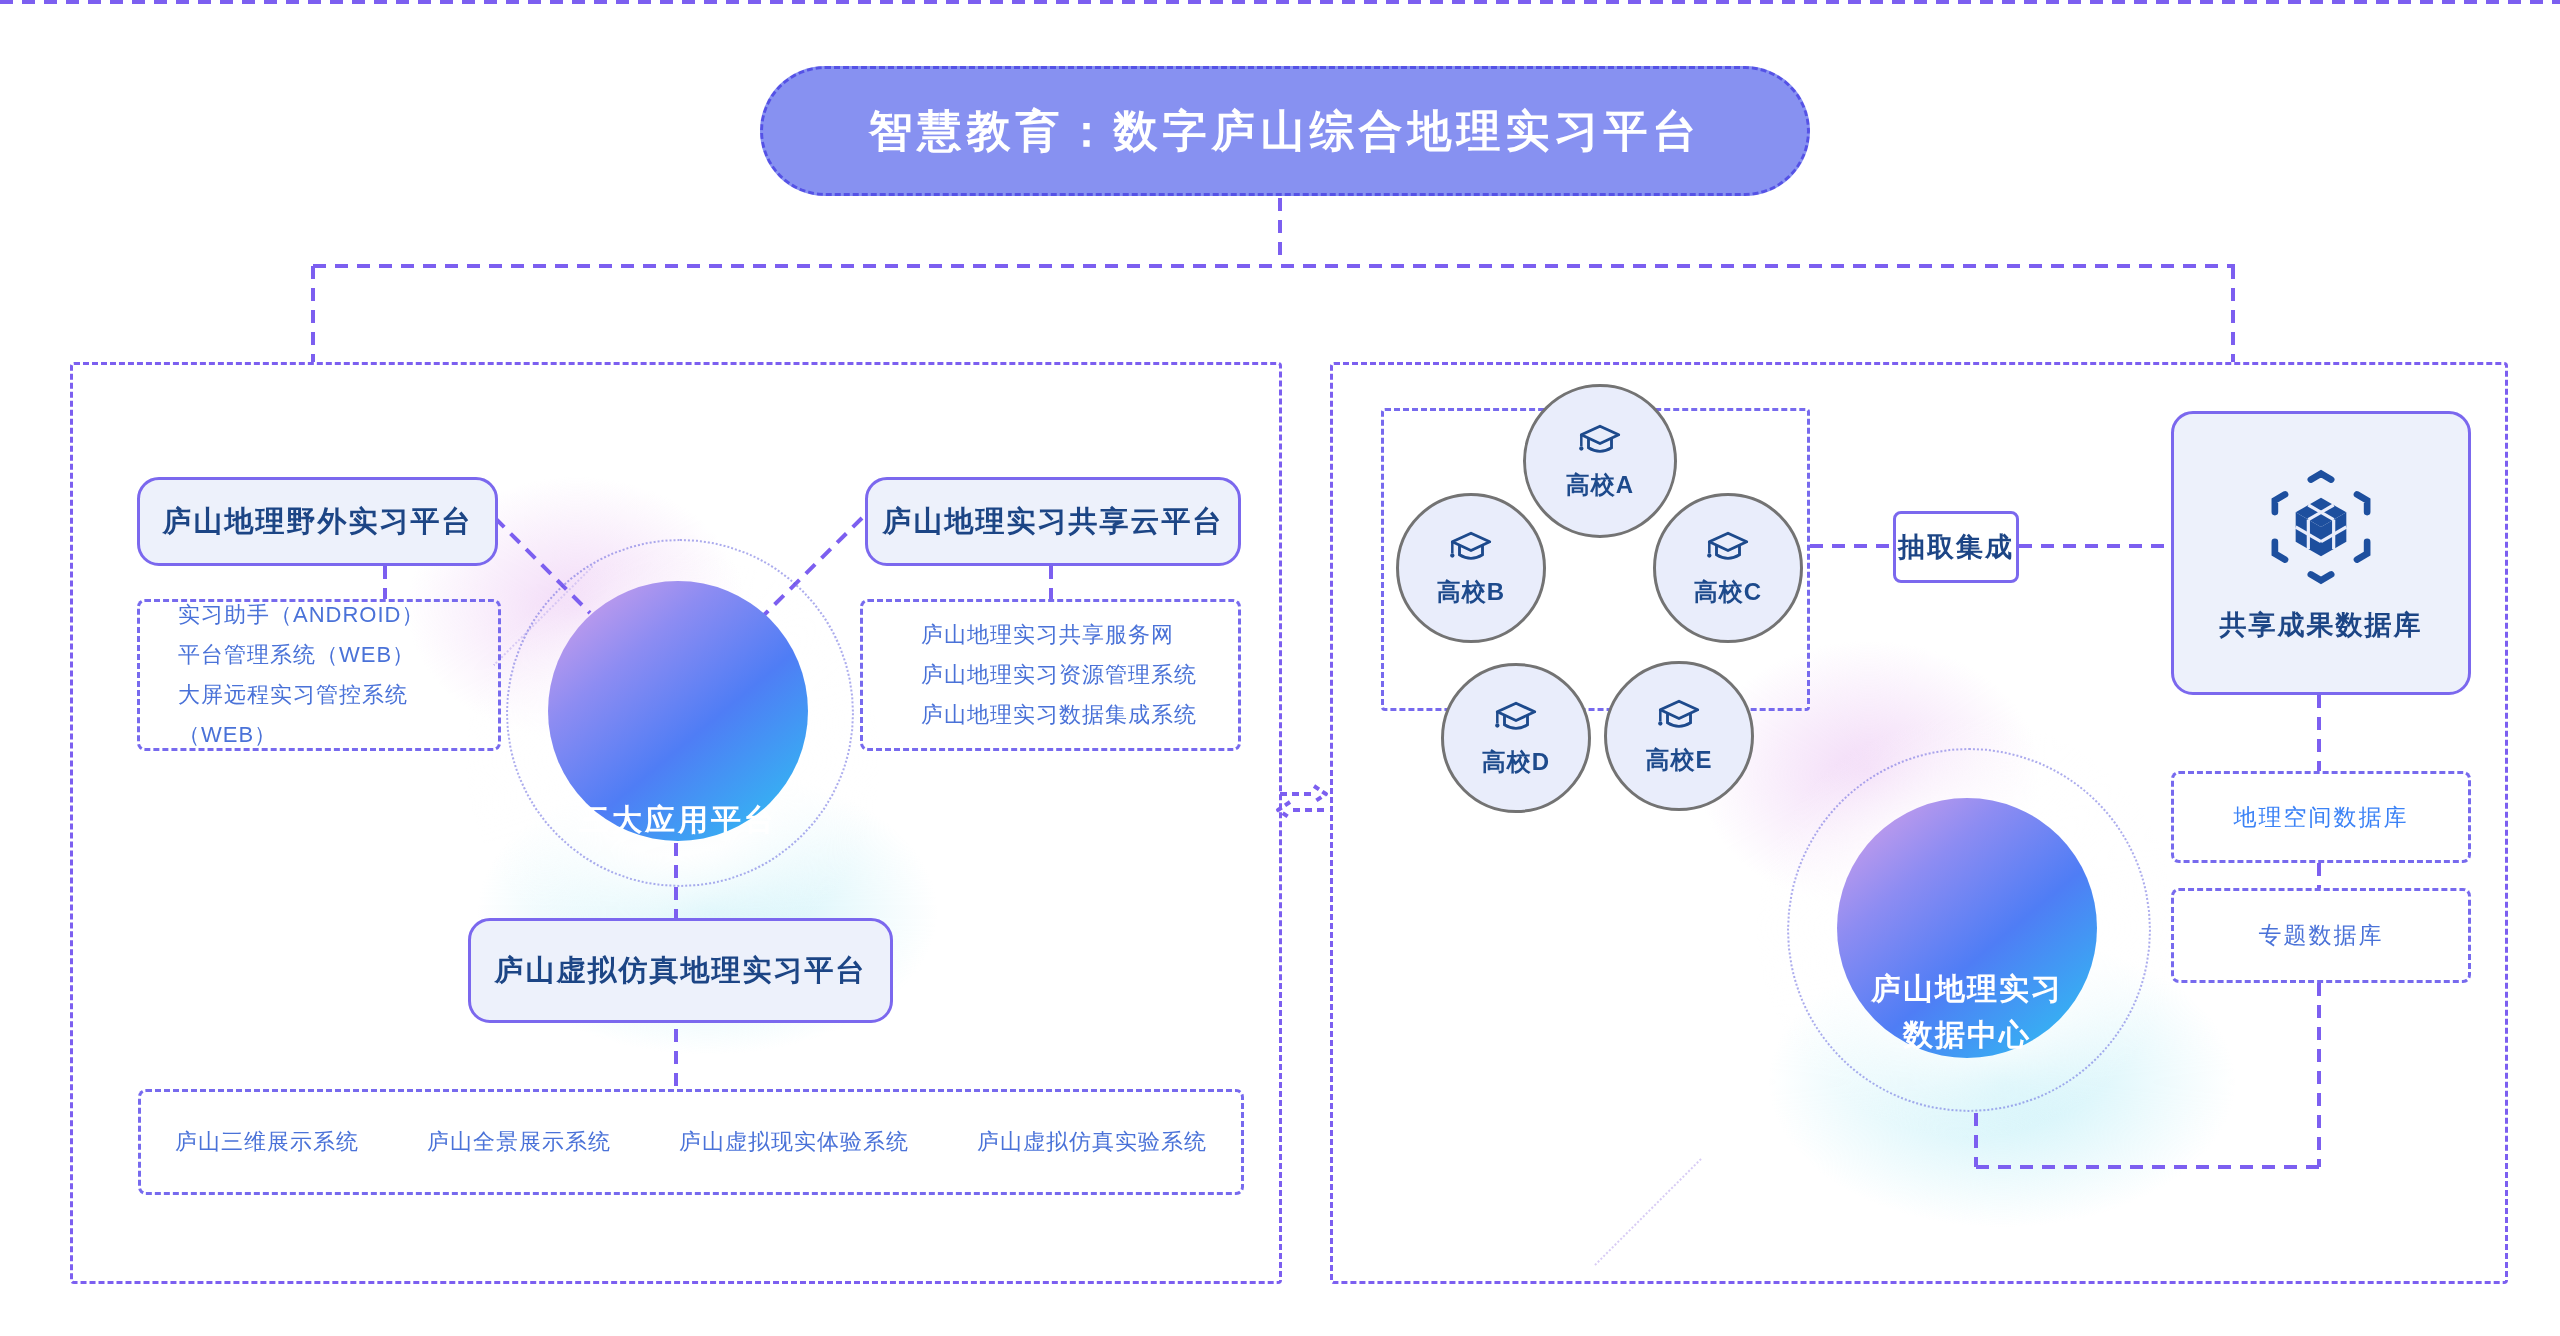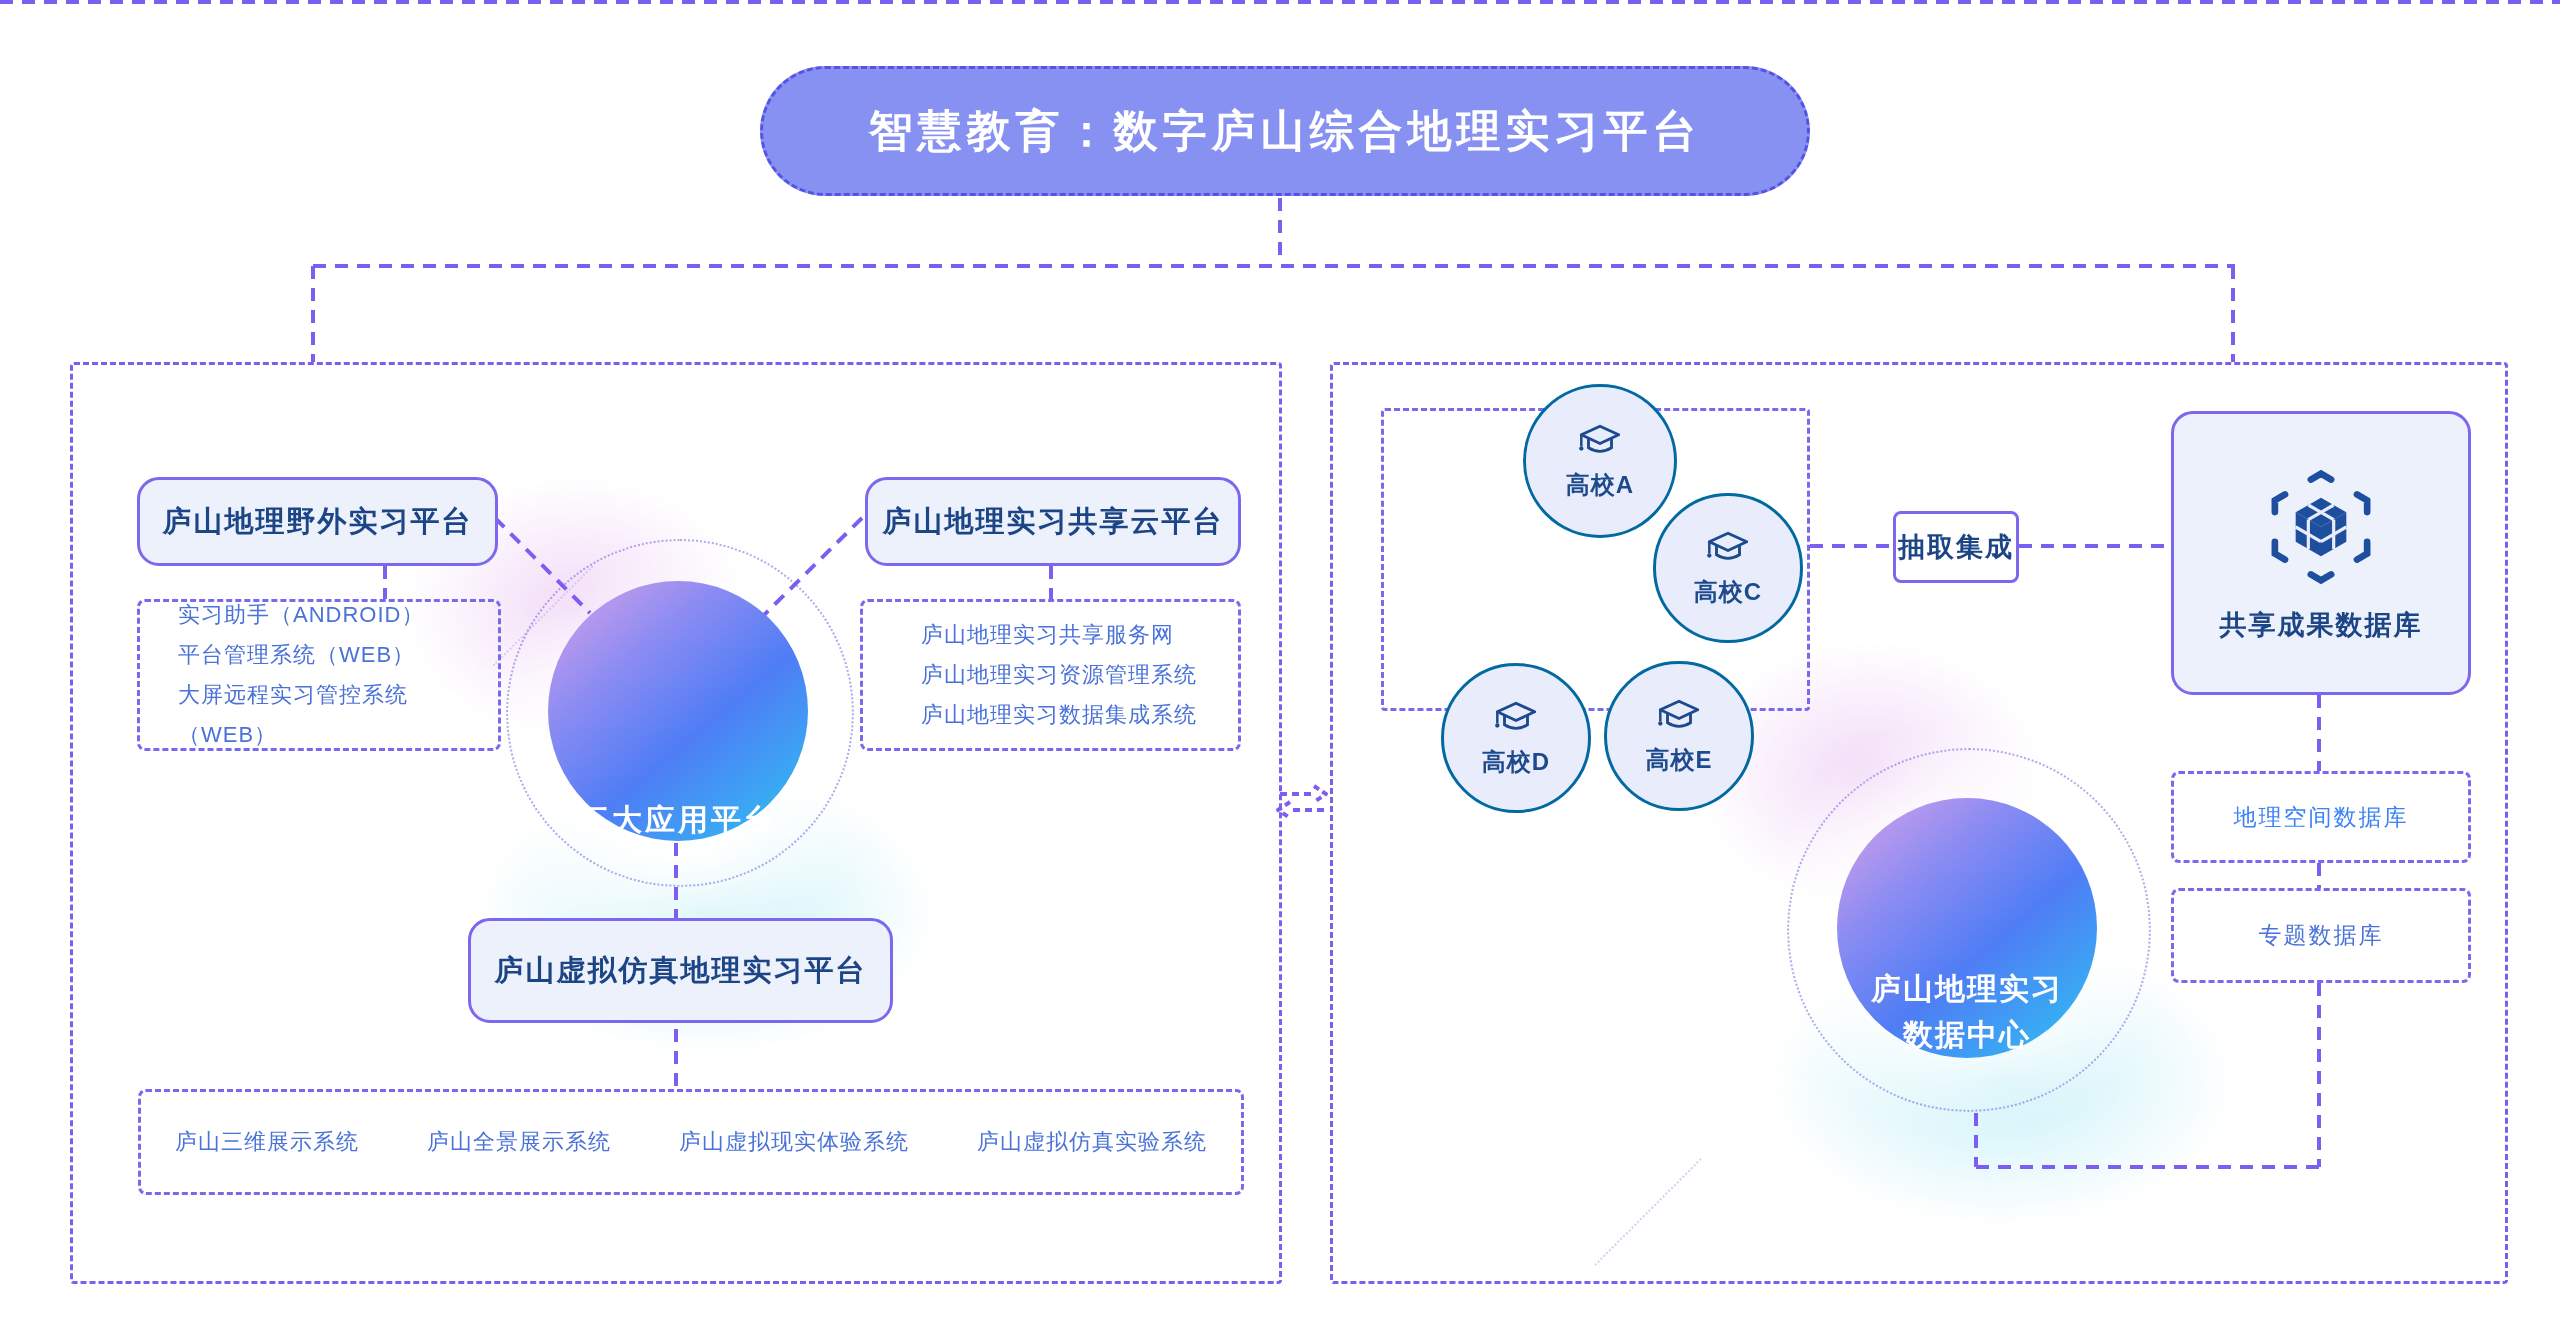--- a/index.html
+++ b/index.html
@@ -36,21 +36,21 @@
   }
   .ring{position:absolute;border:2px dotted rgba(90,90,220,.5);border-radius:50%;}
   .glow{position:absolute;border-radius:50%;pointer-events:none;
     background:
       radial-gradient(closest-side,rgba(255,255,255,.96) 28%,rgba(255,255,255,0) 60%),
       radial-gradient(closest-side at 36% 28%,rgba(240,212,246,.85),rgba(240,212,246,0) 68%),
       radial-gradient(closest-side at 55% 72%,rgba(196,240,248,.9),rgba(196,240,248,0) 74%);
   }
   
   .unicircle{
-    position:absolute;border-radius:50%;background:#e9edfb;border:3px solid #0369a1;box-sizing:border-box;
+    position:absolute;border-radius:50%;background:#e9edfb;border:3px solid #737373;box-sizing:border-box;
     display:flex;flex-direction:column;align-items:center;justify-content:center;z-index:3;
   }
   .unilabel{color:#1d4a8c;font-size:24px;font-weight:bold;margin-top:6px;letter-spacing:1px;}
   .deco{position:absolute;border-top:2px dotted #cfc0f2;opacity:.8;transform:rotate(-45deg);}
   .z1{z-index:1}.z2{z-index:2}
 </style>
 </head>
 <body>
 
 <div id="canvas">
@@ -140,20 +140,29 @@
     <div class="dbox z1" style="left:48px;top:43px;width:429px;height:303px;border-radius:4px"></div>
 
     <div class="unicircle" style="left:190px;top:19px;width:154px;height:154px">
       <svg width="46" height="42" viewBox="0 0 64 56">
         <path d="M32 6 L58 18 L32 30 L6 18 Z" stroke="#1d4a8c" stroke-width="4" fill="none" stroke-linejoin="round"></path>
         <path d="M16 24 v12 q16 10 32 0 v-12" stroke="#1d4a8c" stroke-width="4" fill="none" stroke-linecap="round"></path>
         <path d="M6 18 v16" stroke="#1d4a8c" stroke-width="3.5" fill="none"></path>
         <circle cx="6" cy="37" r="3" fill="#1d4a8c"></circle>
       </svg>
       <div class="unilabel">高校A</div>
+    </div>
+    <div class="unicircle" style="left:63px;top:128px;width:150px;height:150px">
+      <svg width="46" height="42" viewBox="0 0 64 56">
+        <path d="M32 6 L58 18 L32 30 L6 18 Z" stroke="#1d4a8c" stroke-width="4" fill="none" stroke-linejoin="round"></path>
+        <path d="M16 24 v12 q16 10 32 0 v-12" stroke="#1d4a8c" stroke-width="4" fill="none" stroke-linecap="round"></path>
+        <path d="M6 18 v16" stroke="#1d4a8c" stroke-width="3.5" fill="none"></path>
+        <circle cx="6" cy="37" r="3" fill="#1d4a8c"></circle>
+      </svg>
+      <div class="unilabel">高校B</div>
     </div>
     <div class="unicircle" style="left:320px;top:128px;width:150px;height:150px">
       <svg width="46" height="42" viewBox="0 0 64 56">
         <path d="M32 6 L58 18 L32 30 L6 18 Z" stroke="#1d4a8c" stroke-width="4" fill="none" stroke-linejoin="round"></path>
         <path d="M16 24 v12 q16 10 32 0 v-12" stroke="#1d4a8c" stroke-width="4" fill="none" stroke-linecap="round"></path>
         <path d="M6 18 v16" stroke="#1d4a8c" stroke-width="3.5" fill="none"></path>
         <circle cx="6" cy="37" r="3" fill="#1d4a8c"></circle>
       </svg>
       <div class="unilabel">高校C</div>
     </div>

